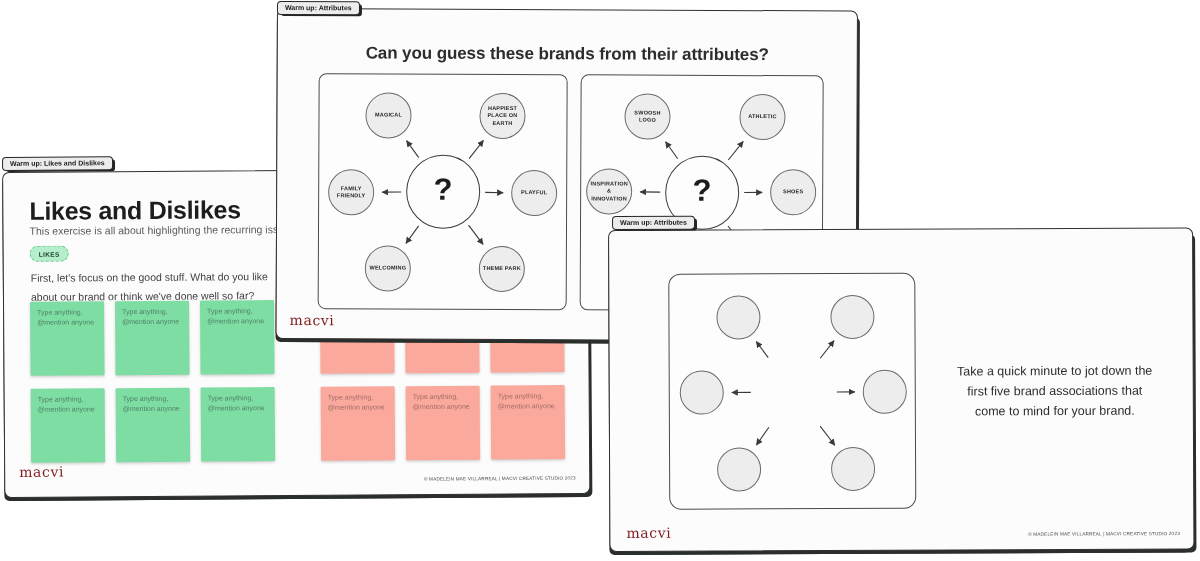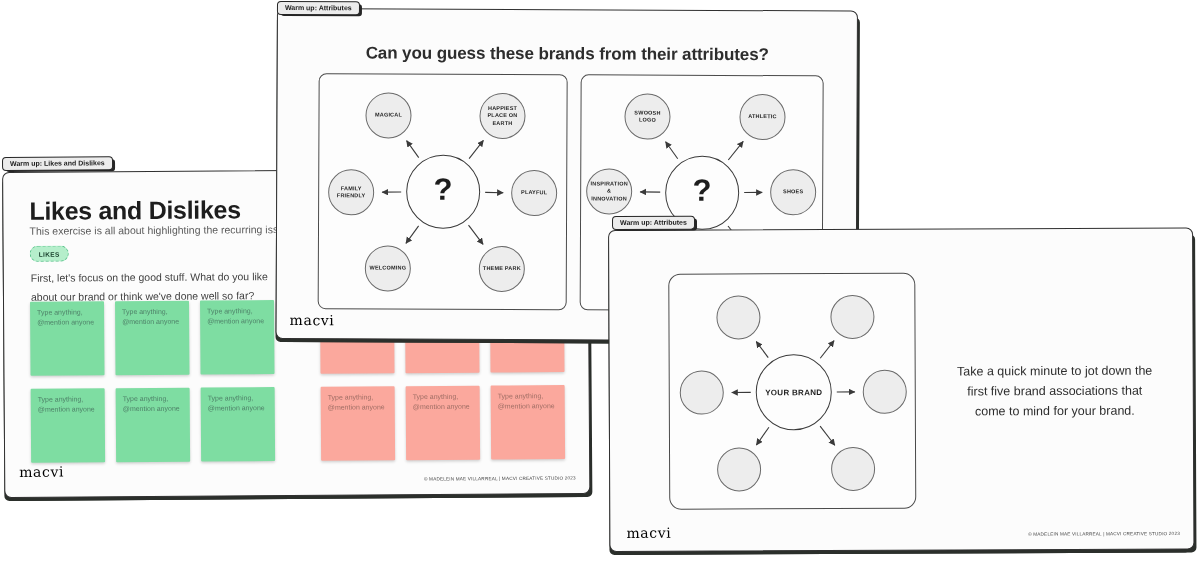--- a/index.html
+++ b/index.html
@@ -57,21 +57,21 @@
   .dg-center { background:#fdfdfd; border:1.3px solid #3a3a3a; font-size:8px; font-weight:700;
                letter-spacing:0.3px; color:#1d1d1d; }
   .qmark .dg-center { font-size:31px; font-weight:800; padding-bottom:5px; }
 
   
   .brand-instruction { position:absolute; left:320px; top:132px; width:250px; text-align:center;
                        font-size:12.5px; line-height:1.6; color:#2d2d2d; }
 
   
   .logo { position:absolute; font-family:"DejaVu Serif", serif; font-size:14px;
-          letter-spacing:0.6px; color:#000000; }
+          letter-spacing:0.6px; color:#7f1d1d; }
   #panel-likes .logo { left:14px; bottom:17px; }
   #panel-attrs .logo { left:13px; bottom:10px; }
   #panel-brand .logo { left:16px; bottom:10px; }
   .copyright { position:absolute; right:14px; bottom:12px; font-size:6px; color:#474747;
                letter-spacing:0.2px; white-space:nowrap; transform:scale(0.78);
                transform-origin:right center; }
 </style>
 </head>
 <body>
 
@@ -178,21 +178,20 @@
                 <path d="M0,0 L6,3 L0,6 z" fill="#3a3a3a"></path>
               </marker>
             </defs>
             <line x1="98.6" y1="83.3" x2="86.7" y2="67.2" stroke="#3a3a3a" stroke-width="1.1" marker-end="url(#arw2)"></line>
             <line x1="150.6" y1="84.2" x2="164.5" y2="66.6" stroke="#3a3a3a" stroke-width="1.1" marker-end="url(#arw2)"></line>
             <line x1="81.0" y1="118.0" x2="62.0" y2="118.0" stroke="#3a3a3a" stroke-width="1.1" marker-end="url(#arw2)"></line>
             <line x1="167.0" y1="118.0" x2="185.0" y2="118.0" stroke="#3a3a3a" stroke-width="1.1" marker-end="url(#arw2)"></line>
             <line x1="99.0" y1="153.0" x2="86.4" y2="170.6" stroke="#3a3a3a" stroke-width="1.1" marker-end="url(#arw2)"></line>
             <line x1="150.2" y1="152.1" x2="164.8" y2="171.2" stroke="#3a3a3a" stroke-width="1.1" marker-end="url(#arw2)"></line>
           </svg>
-          <div class="dg-center" style="left: 86px; top: 80px; width: 76px; height: 76px;">YOUR BRAND</div>
           <div class="dg-node" style="left: 47px; top: 21px; width: 44px; height: 44px;"></div>
           <div class="dg-node" style="left: 161px; top: 21px; width: 44px; height: 44px;"></div>
           <div class="dg-node" style="left: 10px; top: 96px; width: 44px; height: 44px;"></div>
           <div class="dg-node" style="left: 193px; top: 96px; width: 44px; height: 44px;"></div>
           <div class="dg-node" style="left: 47px; top: 173px; width: 44px; height: 44px;"></div>
           <div class="dg-node" style="left: 161px; top: 173px; width: 44px; height: 44px;"></div>
         </div>
 
       <div class="brand-instruction">
         <div>Take a quick minute to jot down the</div>

